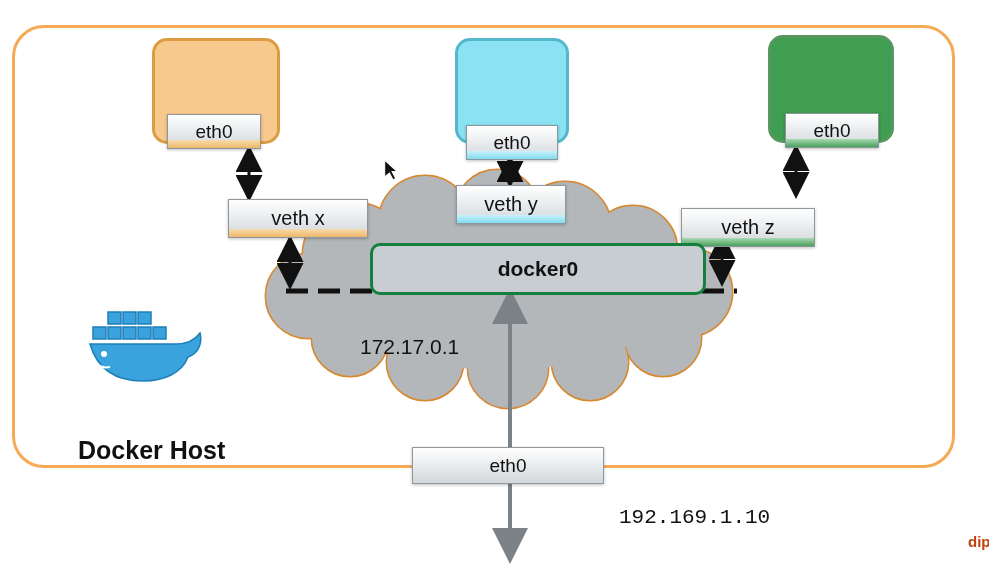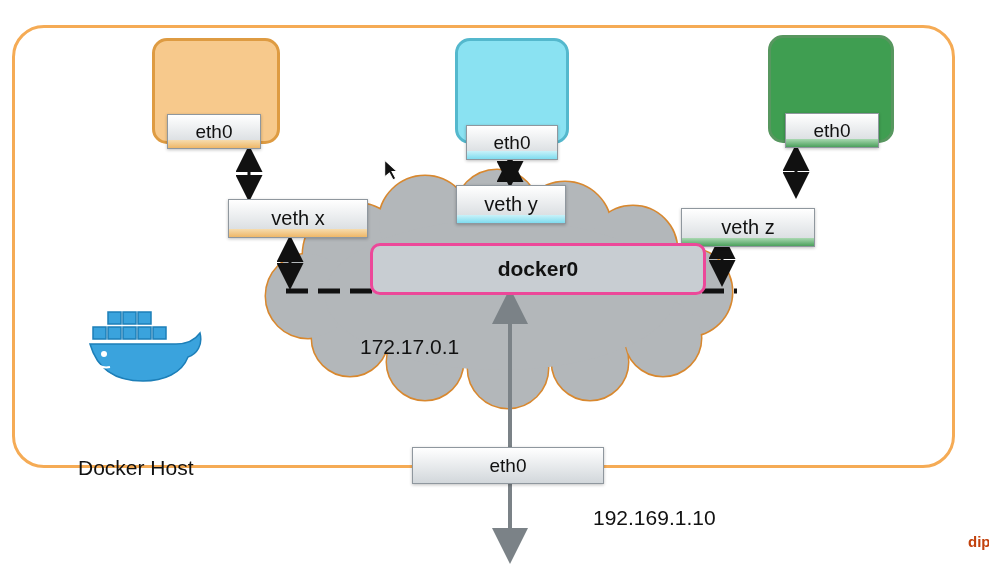--- a/index.html
+++ b/index.html
@@ -27,28 +27,28 @@
   .strip-green{background:linear-gradient(#a9d8b1,#4ba05c);}
   .eth-orange{left:167px;top:114px;width:92px;height:33px;}
   .eth-cyan{left:466px;top:125px;width:90px;height:33px;}
   .eth-green{left:785px;top:113px;width:92px;height:33px;}
   .veth-x{left:228px;top:199px;width:138px;height:37px;font-size:20px;}
   .veth-y{left:456px;top:185px;width:108px;height:37px;font-size:20px;}
   .veth-z{left:681px;top:196px;width:132px;height:37px;font-size:20px;margin-top:12px;}
   .docker0-box{
     position:absolute;left:370px;top:243px;width:330px;height:46px;
     display:flex;align-items:center;justify-content:center;
-    background:#c8cdd2;border:3px solid #ec4899;border-radius:10px;
+    background:#c8cdd2;border:3px solid #15803d;border-radius:10px;
     font-size:21px;font-weight:bold;
   }
   .host-eth0{left:412px;top:447px;width:190px;height:35px;}
   .ip-label{position:absolute;font-size:21px;}
   .bridge-ip{left:360px;top:303px;margin-top:32px;}
-  .host-ip{left:593px;top:506px;}
-  .host-title{position:absolute;left:78px;top:456px;font-size:21px;font-weight:normal;}
+  .host-ip{left:619px;top:506px;font-family:Liberation Mono, monospace;}
+  .host-title{position:absolute;left:78px;top:436px;font-size:25px;font-weight:bold;}
   .watermark{position:absolute;left:968px;top:533px;font-size:15px;font-weight:bold;color:#c2410c;}
   svg.layer{position:absolute;left:0;top:0;pointer-events:none;}
 </style>
 </head>
 <body>
 
 <div id="stage">
 
   <div class="host-outline"></div>
 

